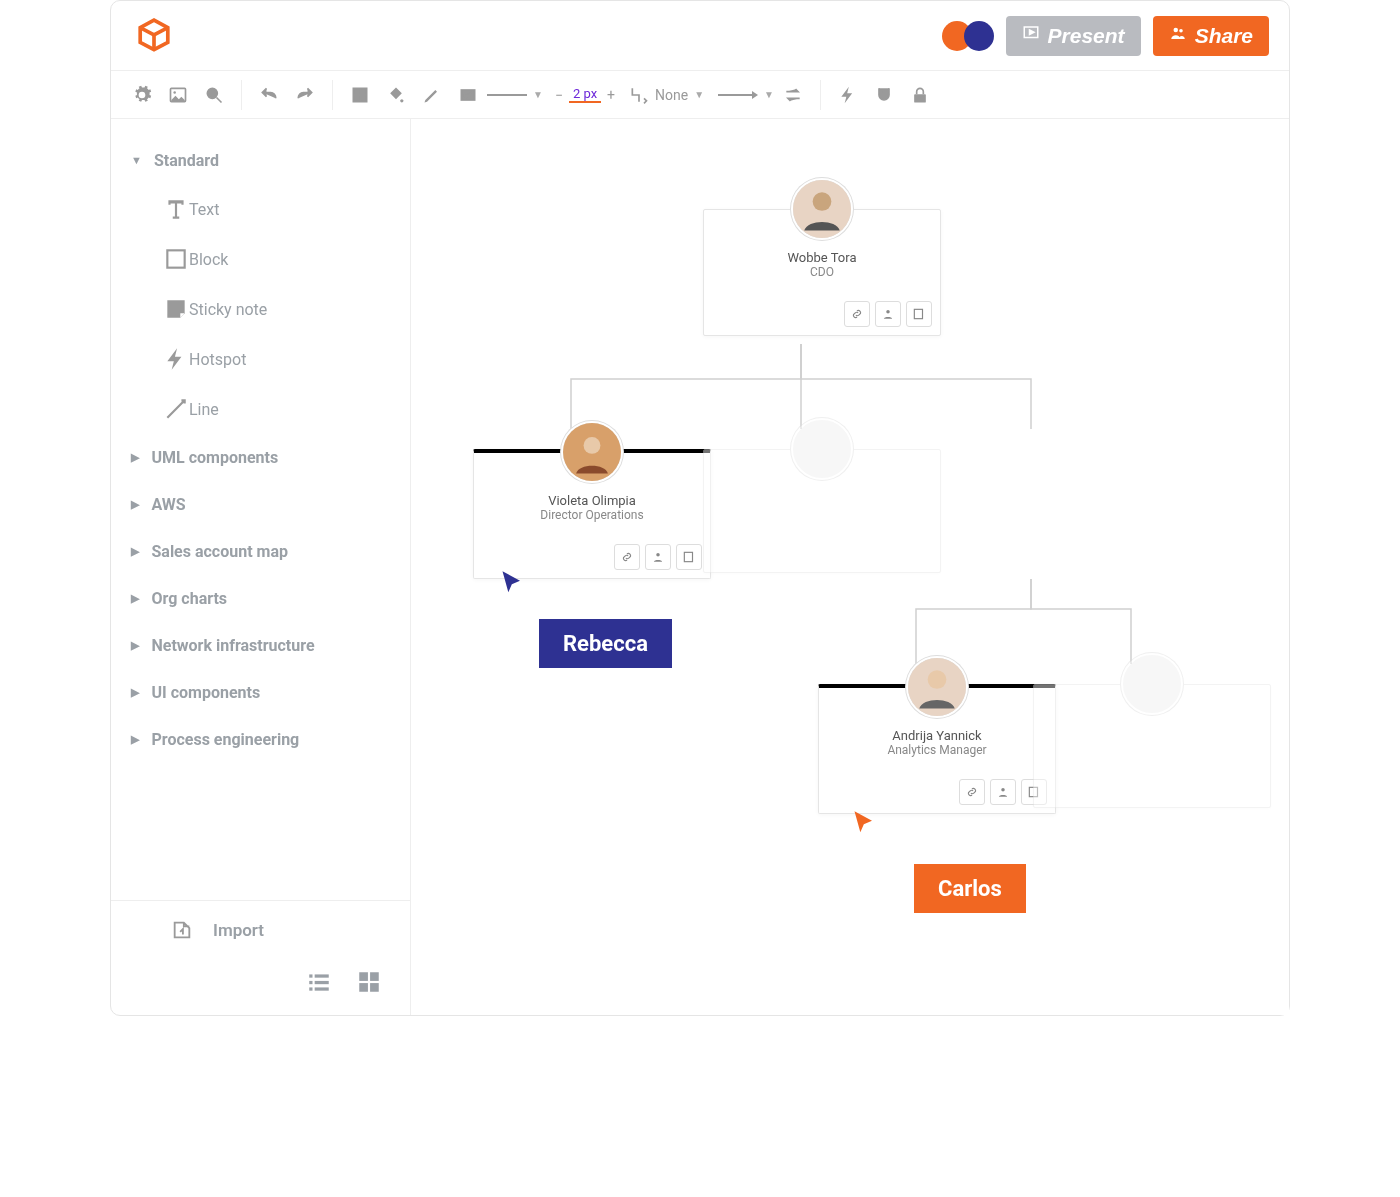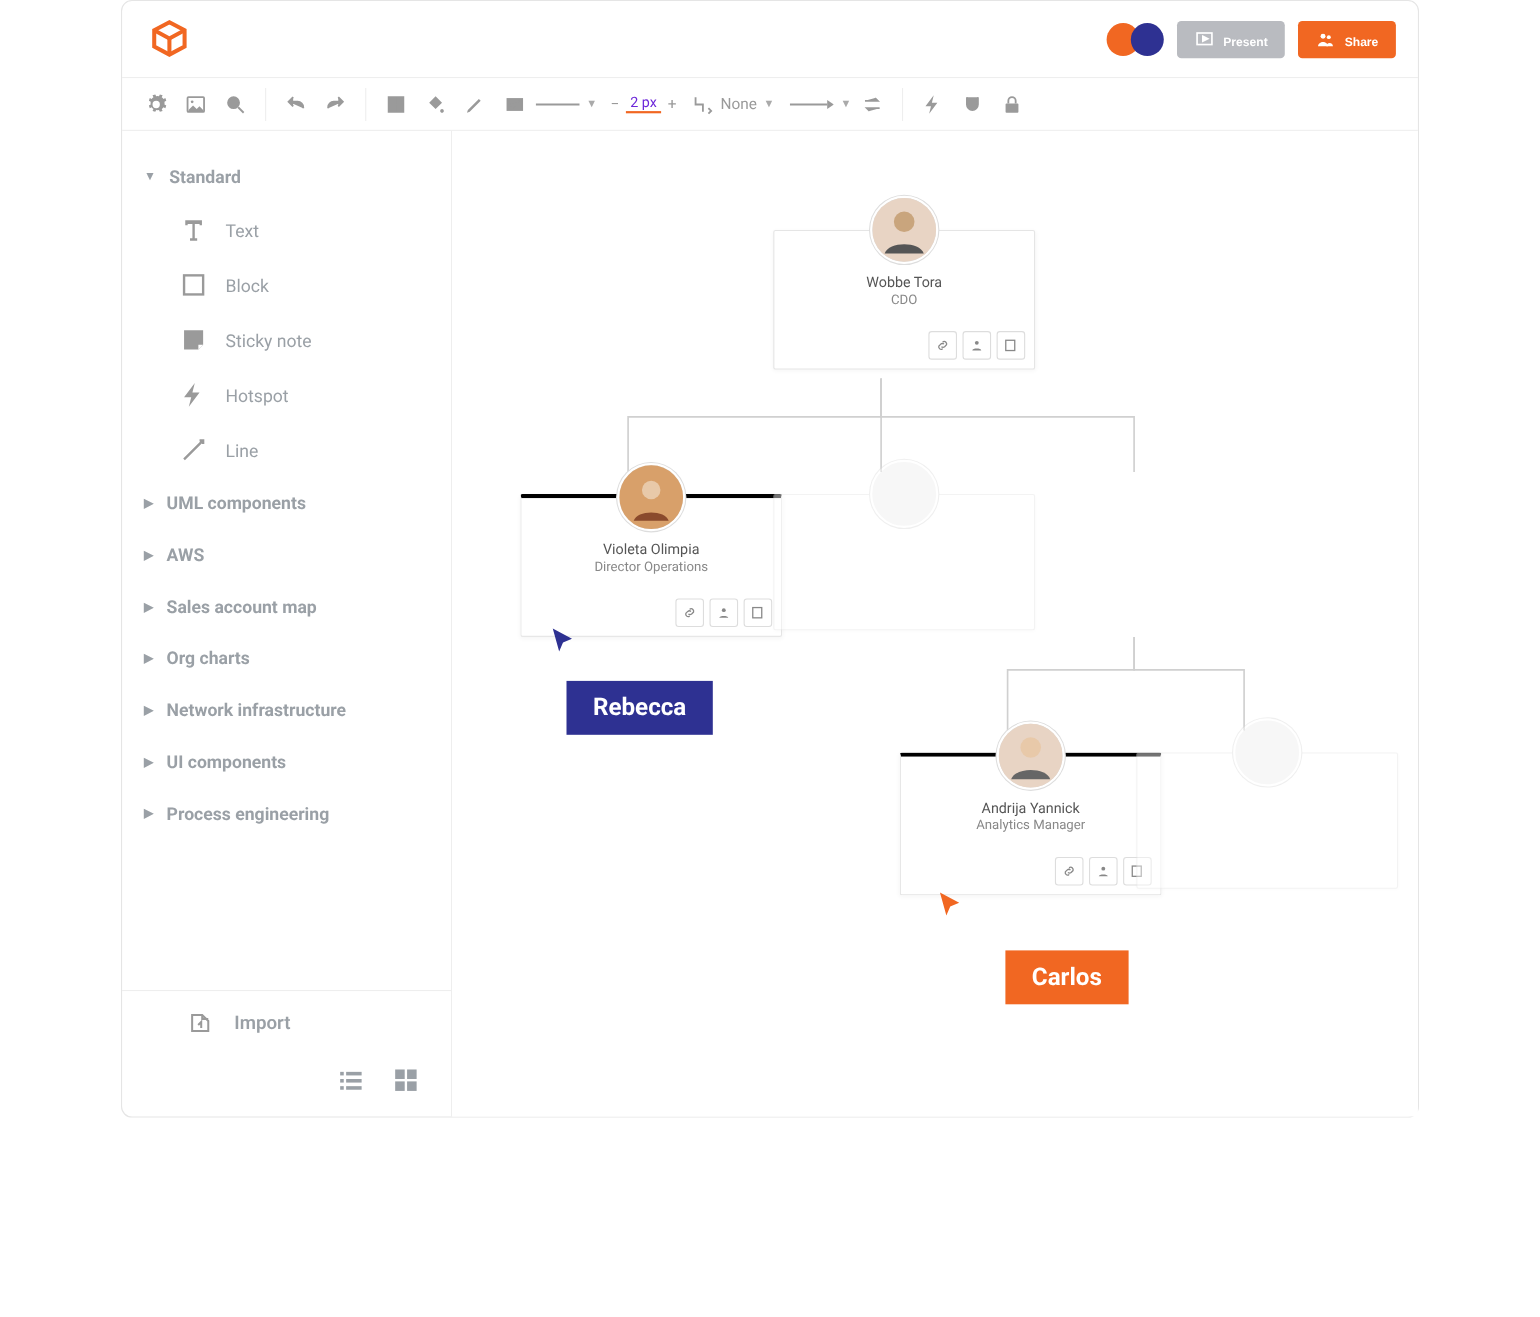--- a/index.html
+++ b/index.html
@@ -7,41 +7,41 @@
 .app { width: 1180px; height: 1016px; margin: 0 auto; border: 1px solid #e5e5e5; border-radius: 10px; position: relative; background: #fff; }
 
 
 .header { display: flex; align-items: center; justify-content: space-between; height: 70px; padding: 0 20px; border-bottom: 1px solid #eee; }
 .logo svg { width: 46px; height: 46px; }
 .header-right { display: flex; align-items: center; gap: 12px; }
 .avatars { display: flex; }
 .avatar-dot { width: 30px; height: 30px; border-radius: 50%; }
 .avatar-dot.orange { background: #F16722; }
 .avatar-dot.blue { background: #2E3192; margin-left: -8px; }
-.btn { display: inline-flex; align-items: flex-end; gap: 8px; padding: 8px 16px; border-radius: 4px; font-size: 11px; font-weight: 600; border: none; cursor: pointer; }
+.btn { display: inline-flex; align-items: flex-start; gap: 8px; padding: 8px 16px; border-radius: 4px; font-size: 21px; font-weight: 600; border: none; cursor: pointer; font-style: italic; }
 .btn-present { background: #B9BBC0; color: #fff; }
 .btn-share { background: #F16722; color: #fff; }
 .btn svg { width: 18px; height: 18px; }
 
 
 .toolbar { display: flex; align-items: center; height: 48px; border-bottom: 1px solid #eee; padding: 0 14px; gap: 2px; color: #9a9a9a; font-size: 14px; }
 .tool { width: 34px; height: 34px; display: inline-flex; align-items: center; justify-content: center; border-radius: 4px; cursor: pointer; }
 .tool svg { width: 20px; height: 20px; fill: #9a9a9a; }
 .sep { width: 1px; height: 30px; background: #eee; margin: 0 8px; }
 .inline-group { display: inline-flex; align-items: center; gap: 6px; }
 .dd { font-size: 10px; color: #aaa; }
 .line-input { border-bottom: 2px solid #F16722; padding: 0 4px; font-size: 13px; color: #6d28d9; }
 
 
 .main { display: flex; height: calc(100% - 118px); }
 .sidebar { width: 300px; border-right: 1px solid #eee; display: flex; flex-direction: column; }
 .shapes-list { flex: 1; padding: 18px 0 0 0; overflow: auto; }
 .category { display: flex; align-items: center; gap: 12px; padding: 14px 20px; color: #9aa0a6; font-weight: 700; font-size: 16px; cursor: pointer; }
 .category .tri { font-size: 11px; color: #9aa0a6; }
-.shape-item { display: flex; align-items: center; gap: 16px; padding: 12px 20px 12px 52px; color: #9aa0a6; font-size: 16px; cursor: pointer; }
+.shape-item { display: flex; align-items: center; padding: 12px 20px 12px 52px; color: #9aa0a6; font-size: 16px; cursor: pointer; }
 .shape-icon { width: 26px; height: 26px; display: flex; align-items: center; justify-content: center; }
 .sidebar-footer { border-top: 1px solid #eee; }
 .import-row { display: flex; align-items: center; gap: 20px; padding: 18px 20px 18px 60px; color: #9aa0a6; font-weight: 600; font-size: 17px; cursor: pointer; }
 .view-toggle { display: flex; justify-content: flex-end; gap: 24px; padding: 10px 28px 16px; }
 .view-toggle svg { width: 26px; height: 26px; fill: #9aa0a6; }
 
 .canvas { flex: 1; position: relative; background: #fff; }
 .connector { position: absolute; stroke: #d0d0d0; stroke-width: 1.5; fill: none; }
 
 .card { position: absolute; width: 238px; background: #fff; border: 1px solid #e5e5e5; border-radius: 2px; box-shadow: 0 1px 4px rgba(0,0,0,0.04); }
@@ -424,21 +424,21 @@
 
       <div class="card blank faded" style="left:622px;top:565px">
         <div class="portrait"></div>
       </div>
 
       <div class="cursor-ptr" style="left:88px;top:450px">
         <svg viewBox="0 0 24 24">
             <path d="M3 2l5 18 3-7 7-3z" fill="#2E3192"></path>
           </svg>
       </div>
-      <div class="cursor-label rebecca" style="left:104px;top:500px">Rebecca</div>
+      <div class="cursor-label rebecca" style="left:128px;top:500px">Rebecca</div>
 
       <div class="cursor-ptr" style="left:440px;top:690px">
         <svg viewBox="0 0 24 24">
             <path d="M3 2l5 18 3-7 7-3z" fill="#F16722"></path>
           </svg>
       </div>
       <div class="cursor-label carlos" style="left:478px;top:745px">Carlos</div>
 
     </div>
   </div>

